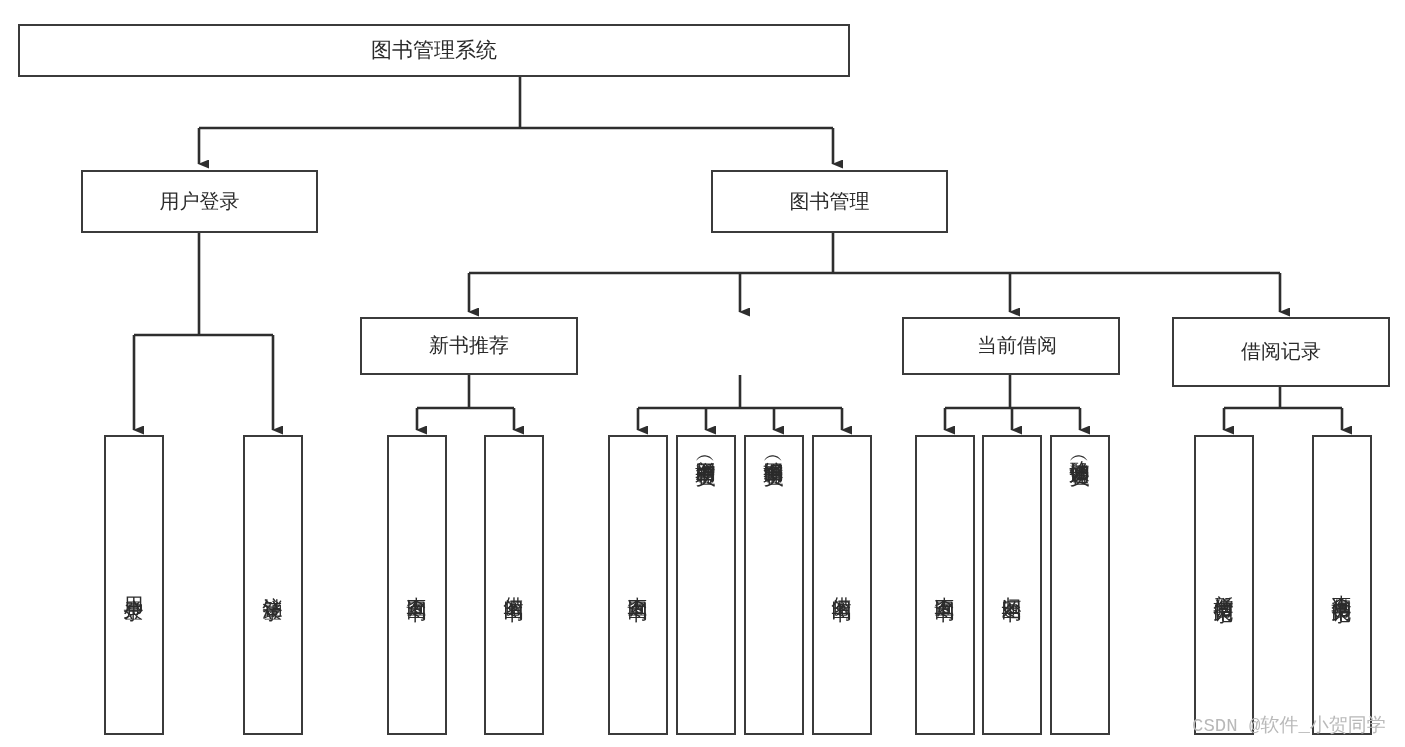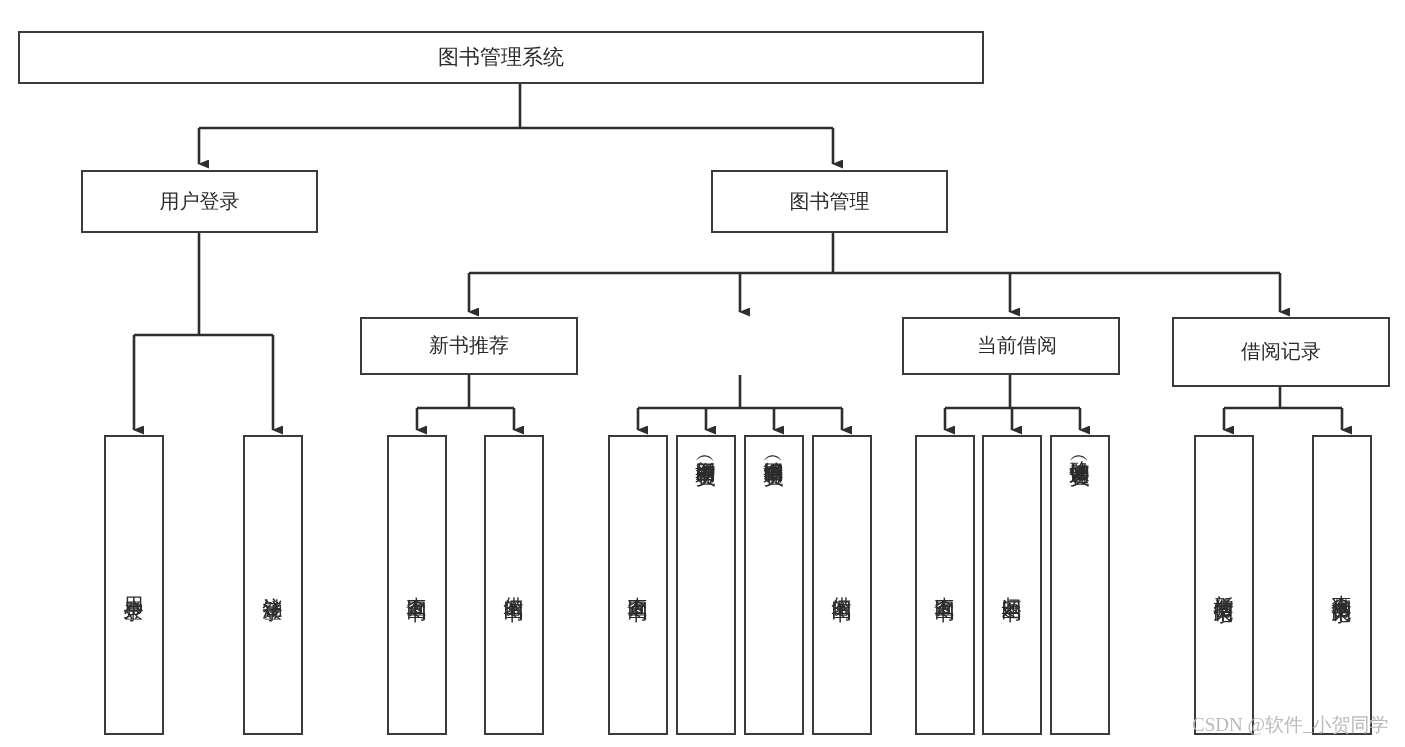--- a/index.html
+++ b/index.html
@@ -67,21 +67,21 @@
     height: 747px;
     pointer-events: none;
   }
   .watermark {
     position: absolute;
     left: 1192px;
     top: 712px;
     font-size: 19px;
     color: #b9b9b9;
     white-space: nowrap;
-    font-family: Liberation Serif, serif;
+    font-family: Liberation Mono, monospace;
   }
 </style>
 </head>
 <body>
 
 <div id="canvas">
 
   <svg class="links" viewBox="0 0 1405 747" xmlns="http://www.w3.org/2000/svg">
     <defs>
       <marker id="arr" markerWidth="9" markerHeight="11" refX="4.5" refY="10" orient="auto" markerUnits="userSpaceOnUse">
@@ -126,21 +126,21 @@
       <path d="M1012,408 L1012,430" marker-end="url(#arr)"></path>
       <path d="M1080,408 L1080,430" marker-end="url(#arr)"></path>
 
       <path d="M1280,375 L1280,408"></path>
       <path d="M1224,408 L1342,408"></path>
       <path d="M1224,408 L1224,430" marker-end="url(#arr)"></path>
       <path d="M1342,408 L1342,430" marker-end="url(#arr)"></path>
     </g>
   </svg>
 
-  <div class="node root" style="left:18px; top:31px; width:966px; height:53px;">
+  <div class="node root" style="left:18px; top:24px; width:832px; height:53px;">
     <span>图书管理系统</span>
   </div>
 
   <div class="node l2" style="left:81px; top:170px; width:237px; height:63px;">
     <span>用户登录</span>
   </div>
   <div class="node l2" style="left:711px; top:170px; width:237px; height:63px;">
     <span>图书管理</span>
   </div>
 

